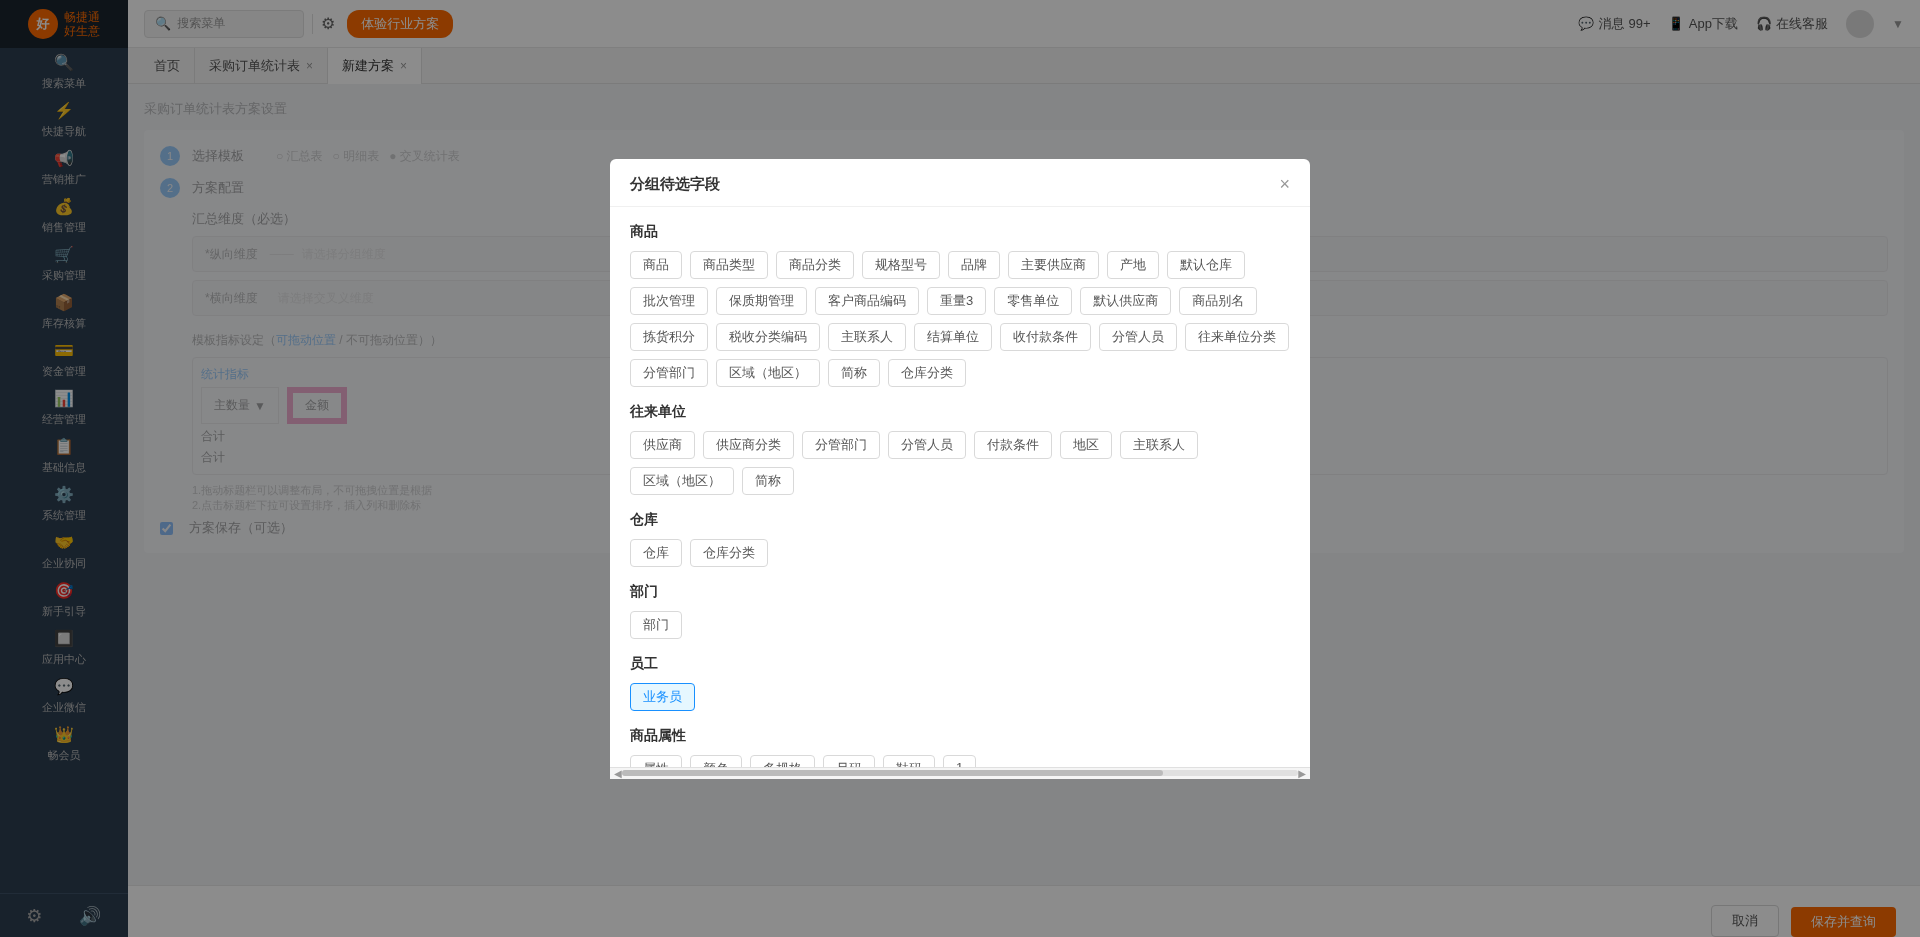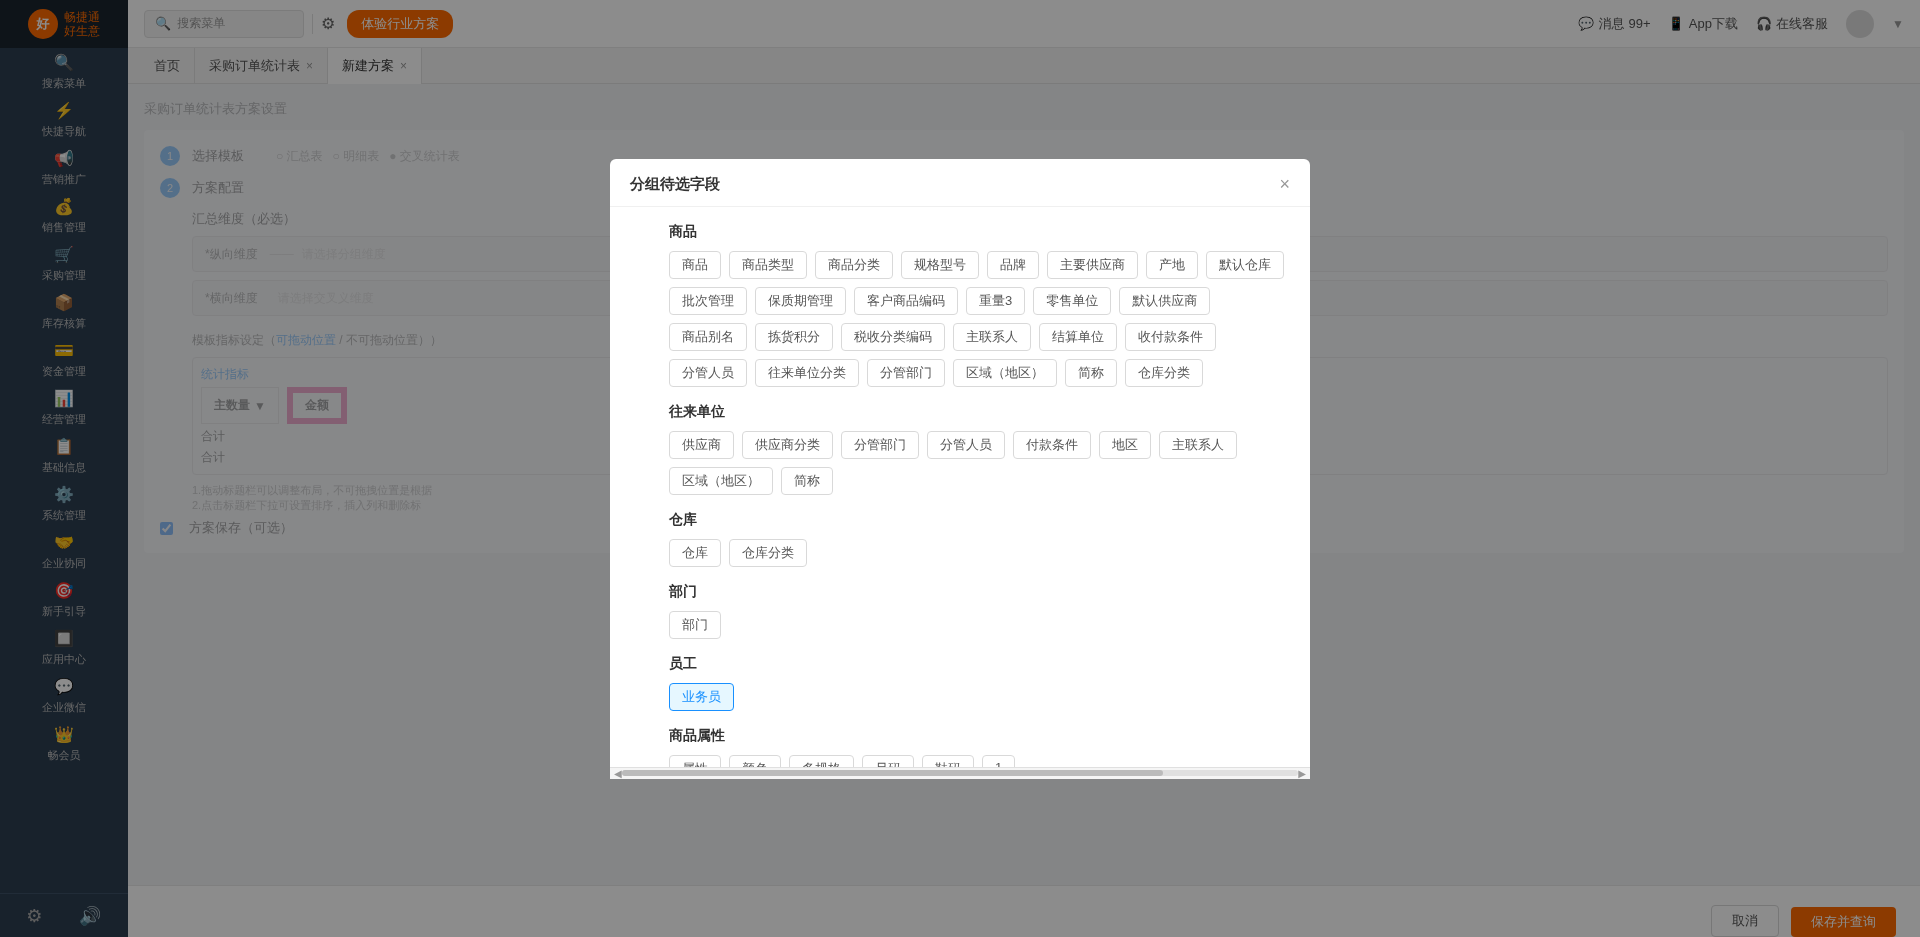--- a/index.html
+++ b/index.html
@@ -186,21 +186,20 @@
     .modal-close {
       font-size: 18px;
       color: #999;
       cursor: pointer;
       line-height: 1;
     }
     .modal-body {
       flex: 1;
       overflow-y: auto;
       padding: 16px 20px;
-      margin-left: 39px;
     }
     .modal-body::-webkit-scrollbar { width: 6px; }
     .modal-body::-webkit-scrollbar-track { background: #f5f5f5; }
     .modal-body::-webkit-scrollbar-thumb { background: #ccc; border-radius: 3px; }
 
     
     .modal-scroll-bar {
       height: 12px;
       background: #f5f5f5;
       border-top: 1px solid #e0e0e0;
@@ -453,21 +452,21 @@
     </div>
     <div style="margin-left:32px;height:36px;background:#f9f9f9;border:1px solid #e0e0e0;border-radius:4px;display:flex;align-items:center;padding:0 12px;margin-bottom:16px;font-size:12px;color:#ccc;">
       <span style="color:#666;margin-right:12px;">*横向维度</span>
       <span style="margin-left:8px;">请选择交叉义维度</span>
     </div>
     <div style="margin-left:32px;font-size:12px;color:#666;margin-bottom:8px;">
       模板指标设定（<span style="color:#1890ff;">可拖动位置</span> / <span>不可拖动位置）</span>）
     </div>
     <div style="margin-left:32px;border:1px solid #e0e0e0;border-radius:4px;padding:8px;margin-bottom:8px;">
       <div style="font-size:12px;color:#1890ff;margin-bottom:4px;">统计指标</div>
-      <div style="display:flex;gap:8px;font-weight:bold;">
+      <div style="display:flex;gap:8px;">
         <div style="border:1px solid #e0e0e0;padding:4px 12px;font-size:12px;display:flex;align-items:center;gap:4px;">
           <span>主数量</span>
             <span>▼</span>
         </div>
         <div style="border:6px solid #ec4899;padding:4px 12px;font-size:12px;">金额</div>
       </div>
       <div style="font-size:12px;margin-top:4px;">合计</div>
       <div style="font-size:12px;margin-top:4px;">合计</div>
     </div>
     <div style="margin-left:32px;font-size:11px;color:#999;">1.拖动标题栏可以调整布局，不可拖拽位置是根据</div>

